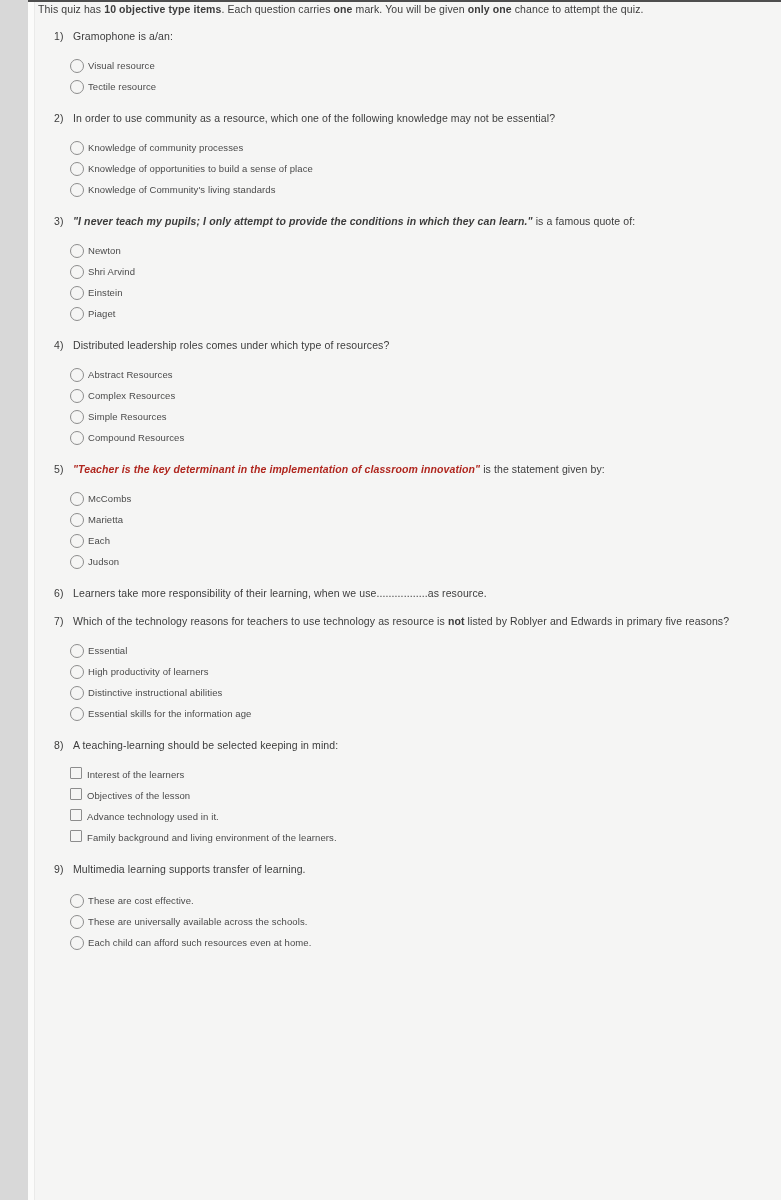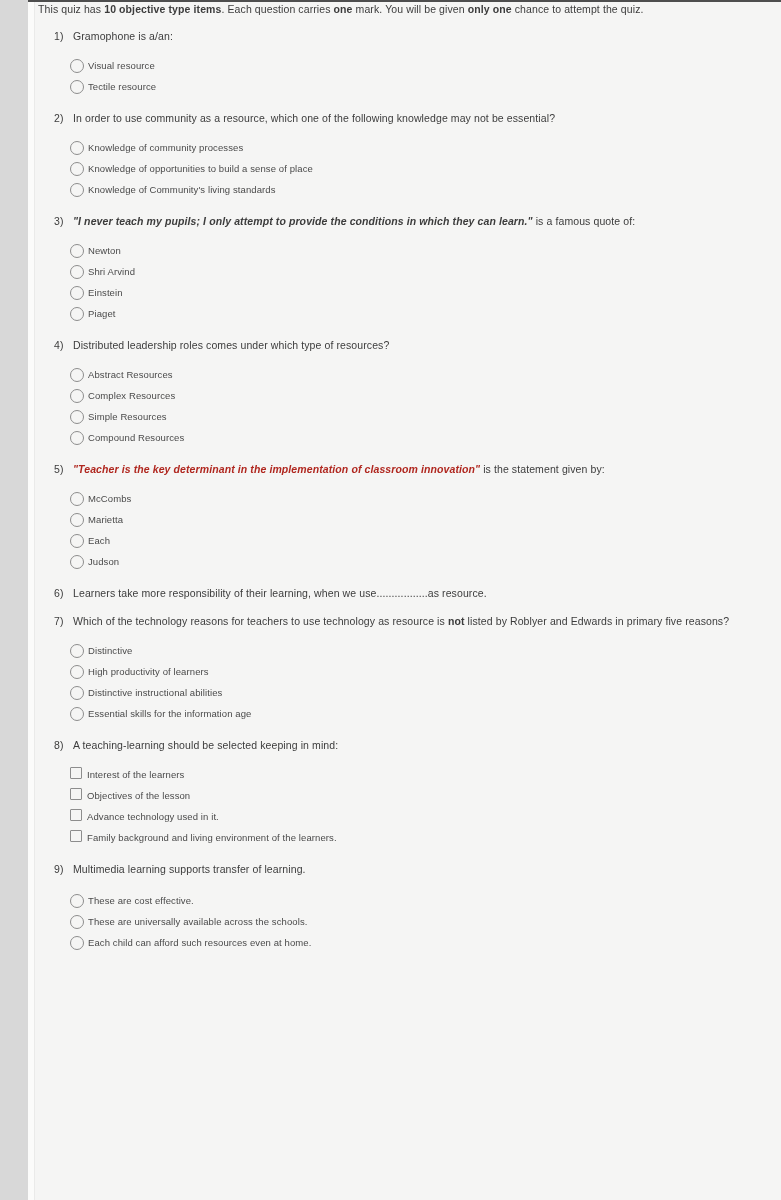--- a/index.html
+++ b/index.html
@@ -196,21 +196,21 @@
   </div>
 
   <div class="question">
     <div class="q-line">
       <span class="q-num">7)</span>
       <span class="q-text"><span>Which of the technology reasons for teachers to use technology as resource is </span><span class="seg-b seg-u">not</span><span> listed by Roblyer and Edwards in primary five reasons?</span></span>
     </div>
     <div class="options">
   <div class="option">
     <span class="radio"></span>
-    <span class="opt-label">Distinctive</span>
+    <span class="opt-label">Essential</span>
   </div>
 
   <div class="option">
     <span class="radio"></span>
     <span class="opt-label">High productivity of learners</span>
   </div>
 
   <div class="option">
     <span class="radio"></span>
     <span class="opt-label">Distinctive instructional abilities</span>

